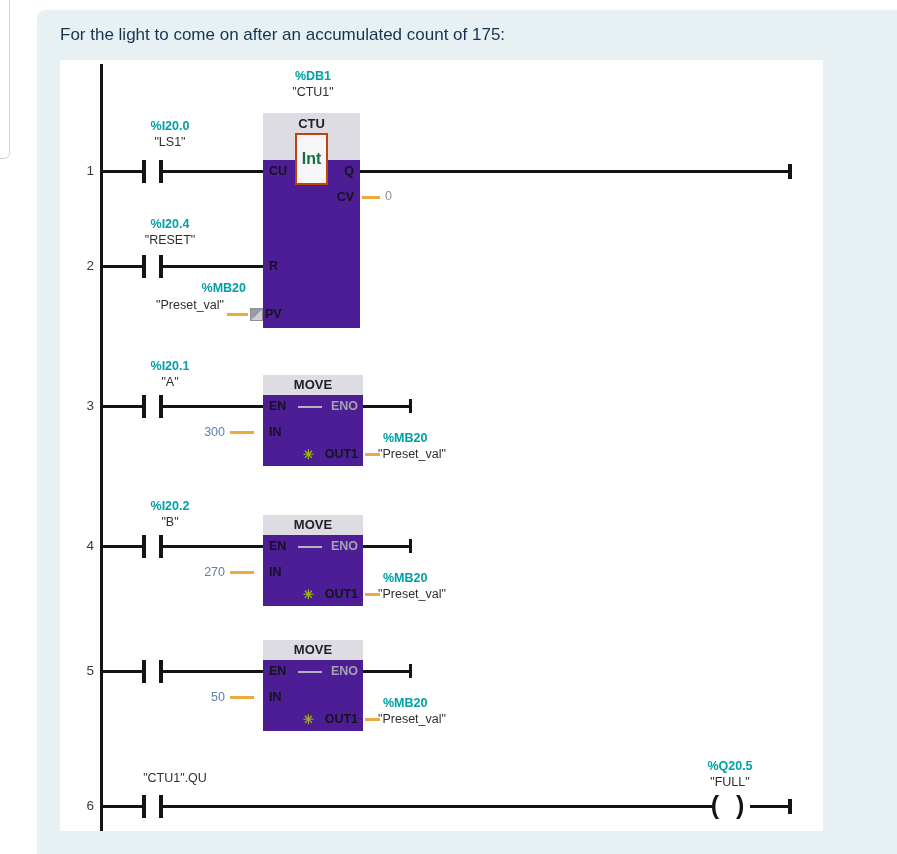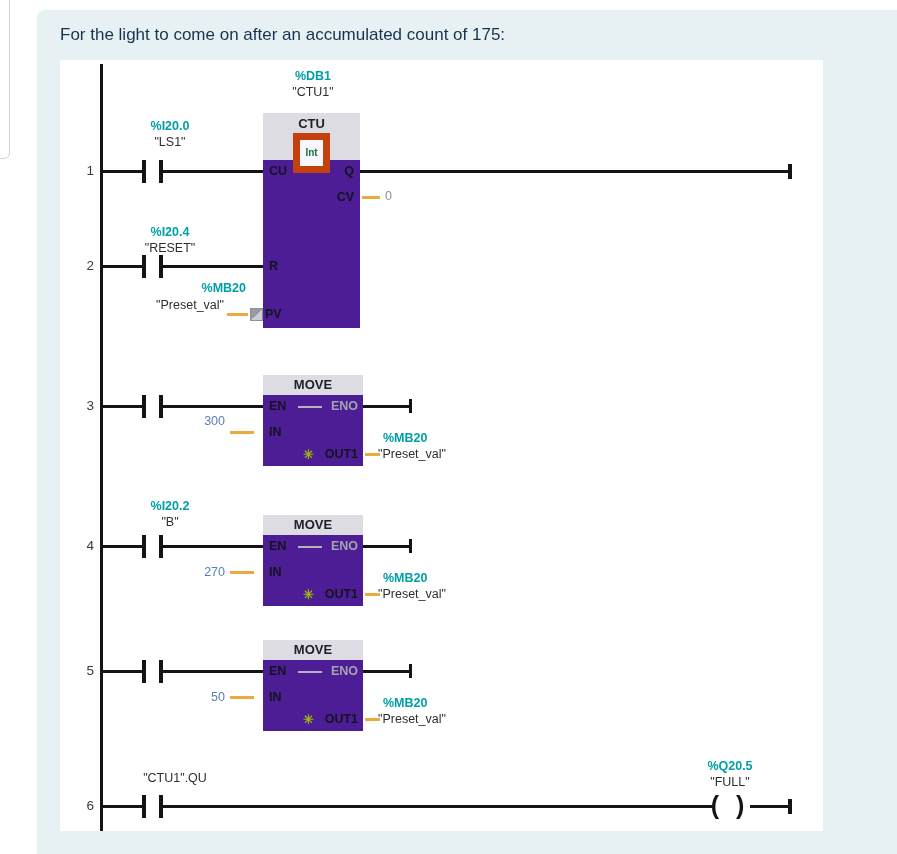--- a/index.html
+++ b/index.html
@@ -27,22 +27,22 @@
   
   .tag{position:absolute;left:35px;width:150px;text-align:center;font-size:12.5px;line-height:16px;}
   .addr{color:#00a0a6;font-weight:bold;}
   .addr-blue{color:#4fa8dc;font-weight:bold;}
   .tname{color:#2e2e2e;}
 
   
   .blk{position:absolute;background:#4c1d95;}
   .blk-hd{background:#dcdce2;text-align:center;font-weight:bold;font-size:13px;color:#20202c;}
   .ctu-hd{padding-top:3px;height:44px;}
-  .int-box{display:inline-block;margin-top:2px;padding:5px 5px;background:#f7f7fa;
-       border:7px solid #c2410c;color:#15713f;font-size:10px;font-weight:bold;line-height:16px;}
+  .int-box{display:inline-block;margin-top:2px;padding:16px 5px;background:#f7f7fa;
+       border:2px solid #c2410c;color:#15713f;font-size:16px;font-weight:bold;line-height:16px;}
   .pin{position:absolute;font-size:12.5px;font-weight:bold;color:#14141e;line-height:15px;}
   .pin-r{text-align:right;}
   .eno{color:#a4a4ac;}
   .cval{position:absolute;font-size:12.5px;color:#5b7fb5;text-align:right;line-height:15px;}
   .gray0{position:absolute;font-size:12.5px;color:#8e8e96;line-height:15px;}
   .dest{position:absolute;font-size:12.5px;line-height:15px;text-align:left;}
   .star{position:absolute;font-size:13px;font-weight:bold;color:#9cb414;line-height:13px;}
   .pvicon{position:absolute;width:11px;height:11px;
        background:linear-gradient(135deg,#9a9aa2 50%,#cdcdd3 50%);border:1px solid #8f8f97;}
   .coil{position:absolute;font-size:25px;font-weight:bold;color:#141414;
@@ -88,53 +88,57 @@
       <div>CTU</div>
       <span class="int-box">Int</span>
     </div>
   </div>
   <div class="pin" style="left:209px;top:104px;">CU</div>
   <div class="pin pin-r" style="left:250px;top:104px;width:44px;">Q</div>
   <div class="pin pin-r" style="left:250px;top:130px;width:44px;">CV</div>
   <div class="owire" style="left:302px;top:136px;width:18px;"></div>
   <div class="gray0" style="left:325px;top:129px;">0</div>
 
-  <div class="tag" style="top:164px;">
+  <div class="tag" style="top:156px;">
     <div class="addr">%I20.4</div>
     <div class="tname">"RESET"</div>
   </div>
   <div class="wire" style="left:40px;top:205px;width:42px;"></div>
   <div>
     <div class="bar" style="left:82px;top:195px;"></div>
     <div class="bar" style="left:99px;top:195px;"></div>
   </div>
   <div class="wire" style="left:103px;top:205px;width:100px;"></div>
   <div class="pin" style="left:209px;top:199px;">R</div>
 
   <div class="dest addr" style="left:60px;top:221px;width:126px;text-align:right;">%MB20</div>
   <div class="dest tname" style="left:40px;top:238px;width:124px;text-align:right;">"Preset_val"</div>
   <div class="owire" style="left:167px;top:253px;width:21px;"></div>
   <div class="pvicon" style="left:190px;top:248px;"></div>
   <div class="pin" style="left:205px;top:247px;">PV</div>
 
+  <div class="tag" style="top:298px;">
+    <div class="addr">%I20.1</div>
+    <div class="tname">"A"</div>
+  </div>
   <div class="wire" style="left:40px;top:345px;width:42px;"></div>
   <div>
     <div class="bar" style="left:82px;top:335px;"></div>
     <div class="bar" style="left:99px;top:335px;"></div>
   </div>
   <div class="wire" style="left:103px;top:345px;width:100px;"></div>
   <div class="blk" style="left:203px;top:315px;width:100px;height:91px;">
     <div class="blk-hd" style="height:20px;line-height:20px;">MOVE</div>
   </div>
   <div class="pin" style="left:209px;top:339px;">EN</div>
   <div class="gdash" style="left:238px;top:346px;width:24px;"></div>
   <div class="pin pin-r eno" style="left:258px;top:339px;width:40px;">ENO</div>
   <div class="wire" style="left:303px;top:345px;width:48px;"></div>
   <div class="vtick" style="left:349px;top:339px;height:14px;width:3px;"></div>
-  <div class="cval" style="left:105px;top:354px;width:60px;">300</div>
+  <div class="cval" style="left:105px;top:365px;width:60px;">300</div>
   <div class="owire" style="left:170px;top:371px;width:24px;"></div>
   <div class="pin" style="left:209px;top:365px;">IN</div>
   <div class="star" style="left:243px;top:388px;">✳</div>
   <div class="pin pin-r" style="left:256px;top:387px;width:42px;">OUT1</div>
   <div class="owire" style="left:305px;top:393px;width:15px;"></div>
   <div class="dest addr" style="left:323px;top:371px;width:120px;">%MB20</div>
   <div class="dest tname" style="left:318px;top:387px;width:120px;">"Preset_val"</div>
 
   <div class="tag" style="top:438px;text-align:center;">
     <div class="addr">%I20.2</div>

